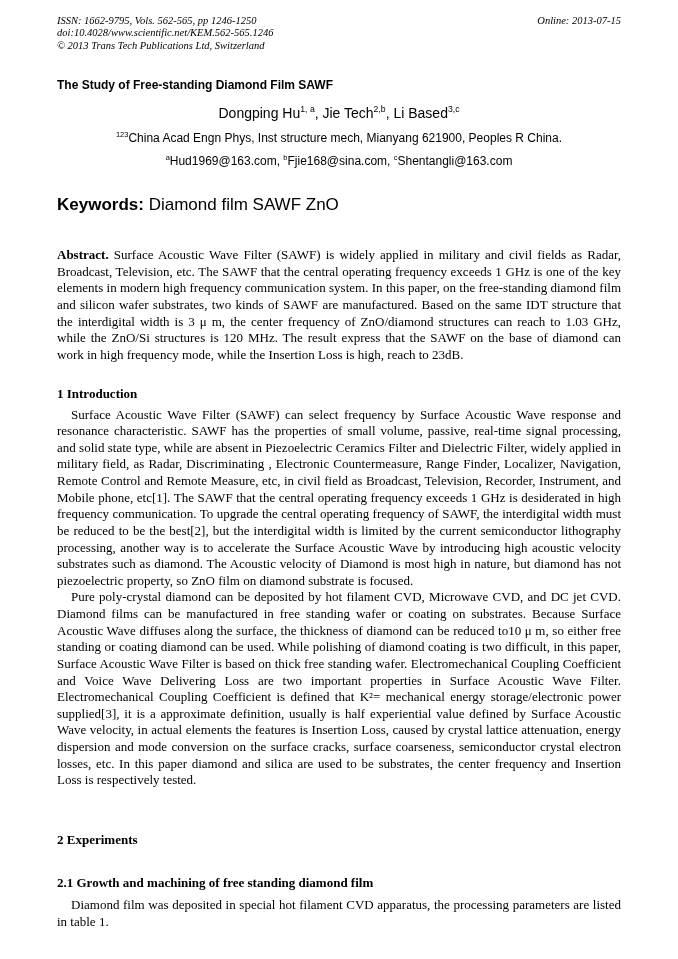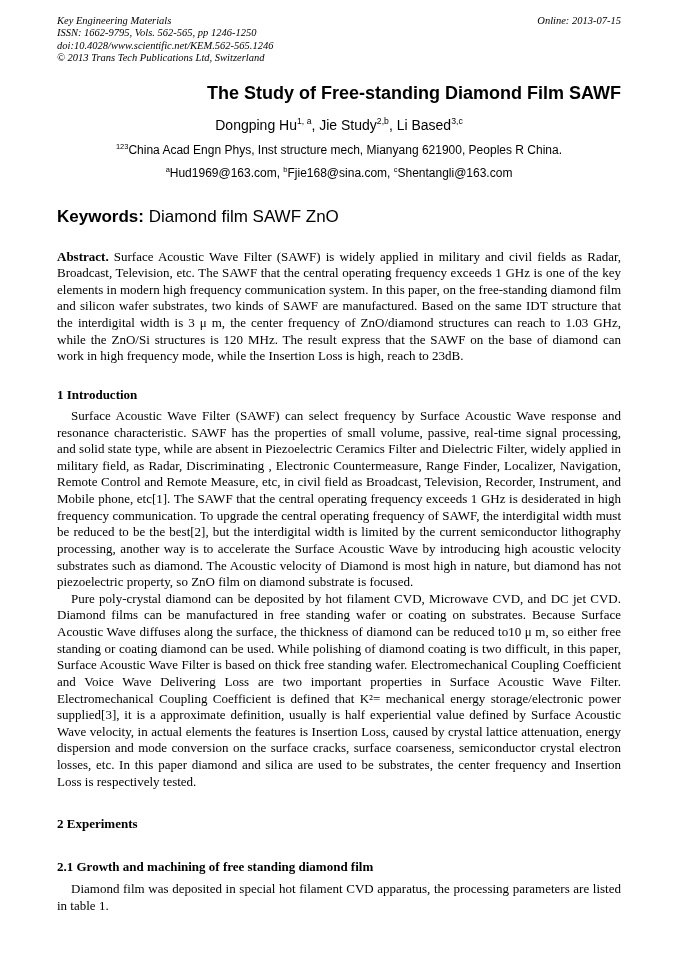--- a/index.html
+++ b/index.html
@@ -21,25 +21,25 @@
     font-family: "Liberation Serif", serif;
     font-style: italic;
     font-size: 10.5px;
     line-height: 1.18;
   }
   .header-left { text-align: left; }
   .header-right { text-align: right; white-space: nowrap; }
 
   
   .title {
-    margin-top: 18px;
-    text-align: right;
+    margin-top: 26px;
+    text-align: left;
     font-family: "Liberation Sans", sans-serif;
     font-weight: bold;
-    font-size: 18px;
+    font-size: 12px;
   }
   .authors {
     margin-top: 13px;
     text-align: center;
     font-family: "Liberation Sans", sans-serif;
     font-size: 14px;
   }
   .affiliation, .emails {
     text-align: center;
     font-family: "Liberation Sans", sans-serif;
@@ -57,58 +57,57 @@
   }
   .keywords b { font-weight: bold; }
 
   
   .body-text {
     font-family: "Liberation Serif", serif;
     font-size: 13px;
     line-height: 1.28;
     text-align: justify;
   }
-  .abstract { margin-top: 22px; }
+  .abstract { margin-top: 32px; }
   .abstract b { font-weight: bold; }
   .indent { text-indent: 14px; }
 
   .section-heading {
     margin-top: 22px;
     margin-bottom: 5px;
     font-family: "Liberation Serif", serif;
     font-weight: bold;
     font-size: 13px;
   }
-  .section-heading.big-gap { margin-top: 26px; }
+  .section-heading.big-gap { margin-top: 43px; }
   .subsection-heading {
     margin-top: 27px;
     margin-bottom: 6px;
     font-family: "Liberation Serif", serif;
     font-weight: bold;
     font-size: 13px;
   }
 </style>
 </head>
 <body>
 
 <div class="page">
 
   <header class="page-header">
     <div class="header-left">
-      <div>Key Engineering Materials</div>
       <div>ISSN: 1662-9795, Vols. 562-565, pp 1246-1250</div>
       <div>doi:10.4028/www.scientific.net/KEM.562-565.1246</div>
       <div>© 2013 Trans Tech Publications Ltd, Switzerland</div>
     </div>
     <div class="header-right">Online: 2013-07-15</div>
   </header>
 
   <h1 class="title">The Study of Free-standing Diamond Film SAWF</h1>
 
-  <div class="authors"><span><span>Dongping Hu</span><sup>1, a</sup><span>, </span></span><span><span>Jie Study</span><sup>2,b</sup><span>, </span></span><span><span>Li Based</span><sup>3,c</sup><span></span></span></div>
+  <div class="authors"><span><span>Dongping Hu</span><sup>1, a</sup><span>, </span></span><span><span>Jie Tech</span><sup>2,b</sup><span>, </span></span><span><span>Li Based</span><sup>3,c</sup><span></span></span></div>
 
   <div class="affiliation"><sup>123</sup><span>China Acad Engn Phys, Inst structure mech, Mianyang 621900, Peoples R China.</span></div>
 
   <div class="emails"><span><sup>a</sup><span>Hud1969@163.com</span><span>, </span></span><span><sup>b</sup><span>Fjie168@sina.com</span><span>, </span></span><span><sup>c</sup><span>Shentangli@163.com</span><span></span></span></div>
 
   <p class="keywords"><b>Keywords:</b> <span>Diamond film SAWF ZnO</span></p>
 
   <p class="body-text abstract"><b>Abstract.</b> <span>Surface Acoustic Wave Filter (SAWF) is widely applied in military and civil fields as Radar, Broadcast, Television, etc. The SAWF that the central operating frequency exceeds 1 GHz is one of the key elements in modern high frequency communication system. In this paper, on the free-standing diamond film and silicon wafer substrates, two kinds of SAWF are manufactured. Based on the same IDT structure that the interdigital width is 3 μ m, the center frequency of ZnO/diamond structures can reach to 1.03 GHz, while the ZnO/Si structures is 120 MHz. The result express that the SAWF on the base of diamond can work in high frequency mode, while the Insertion Loss is high, reach to 23dB.</span></p>
 
   <section>

